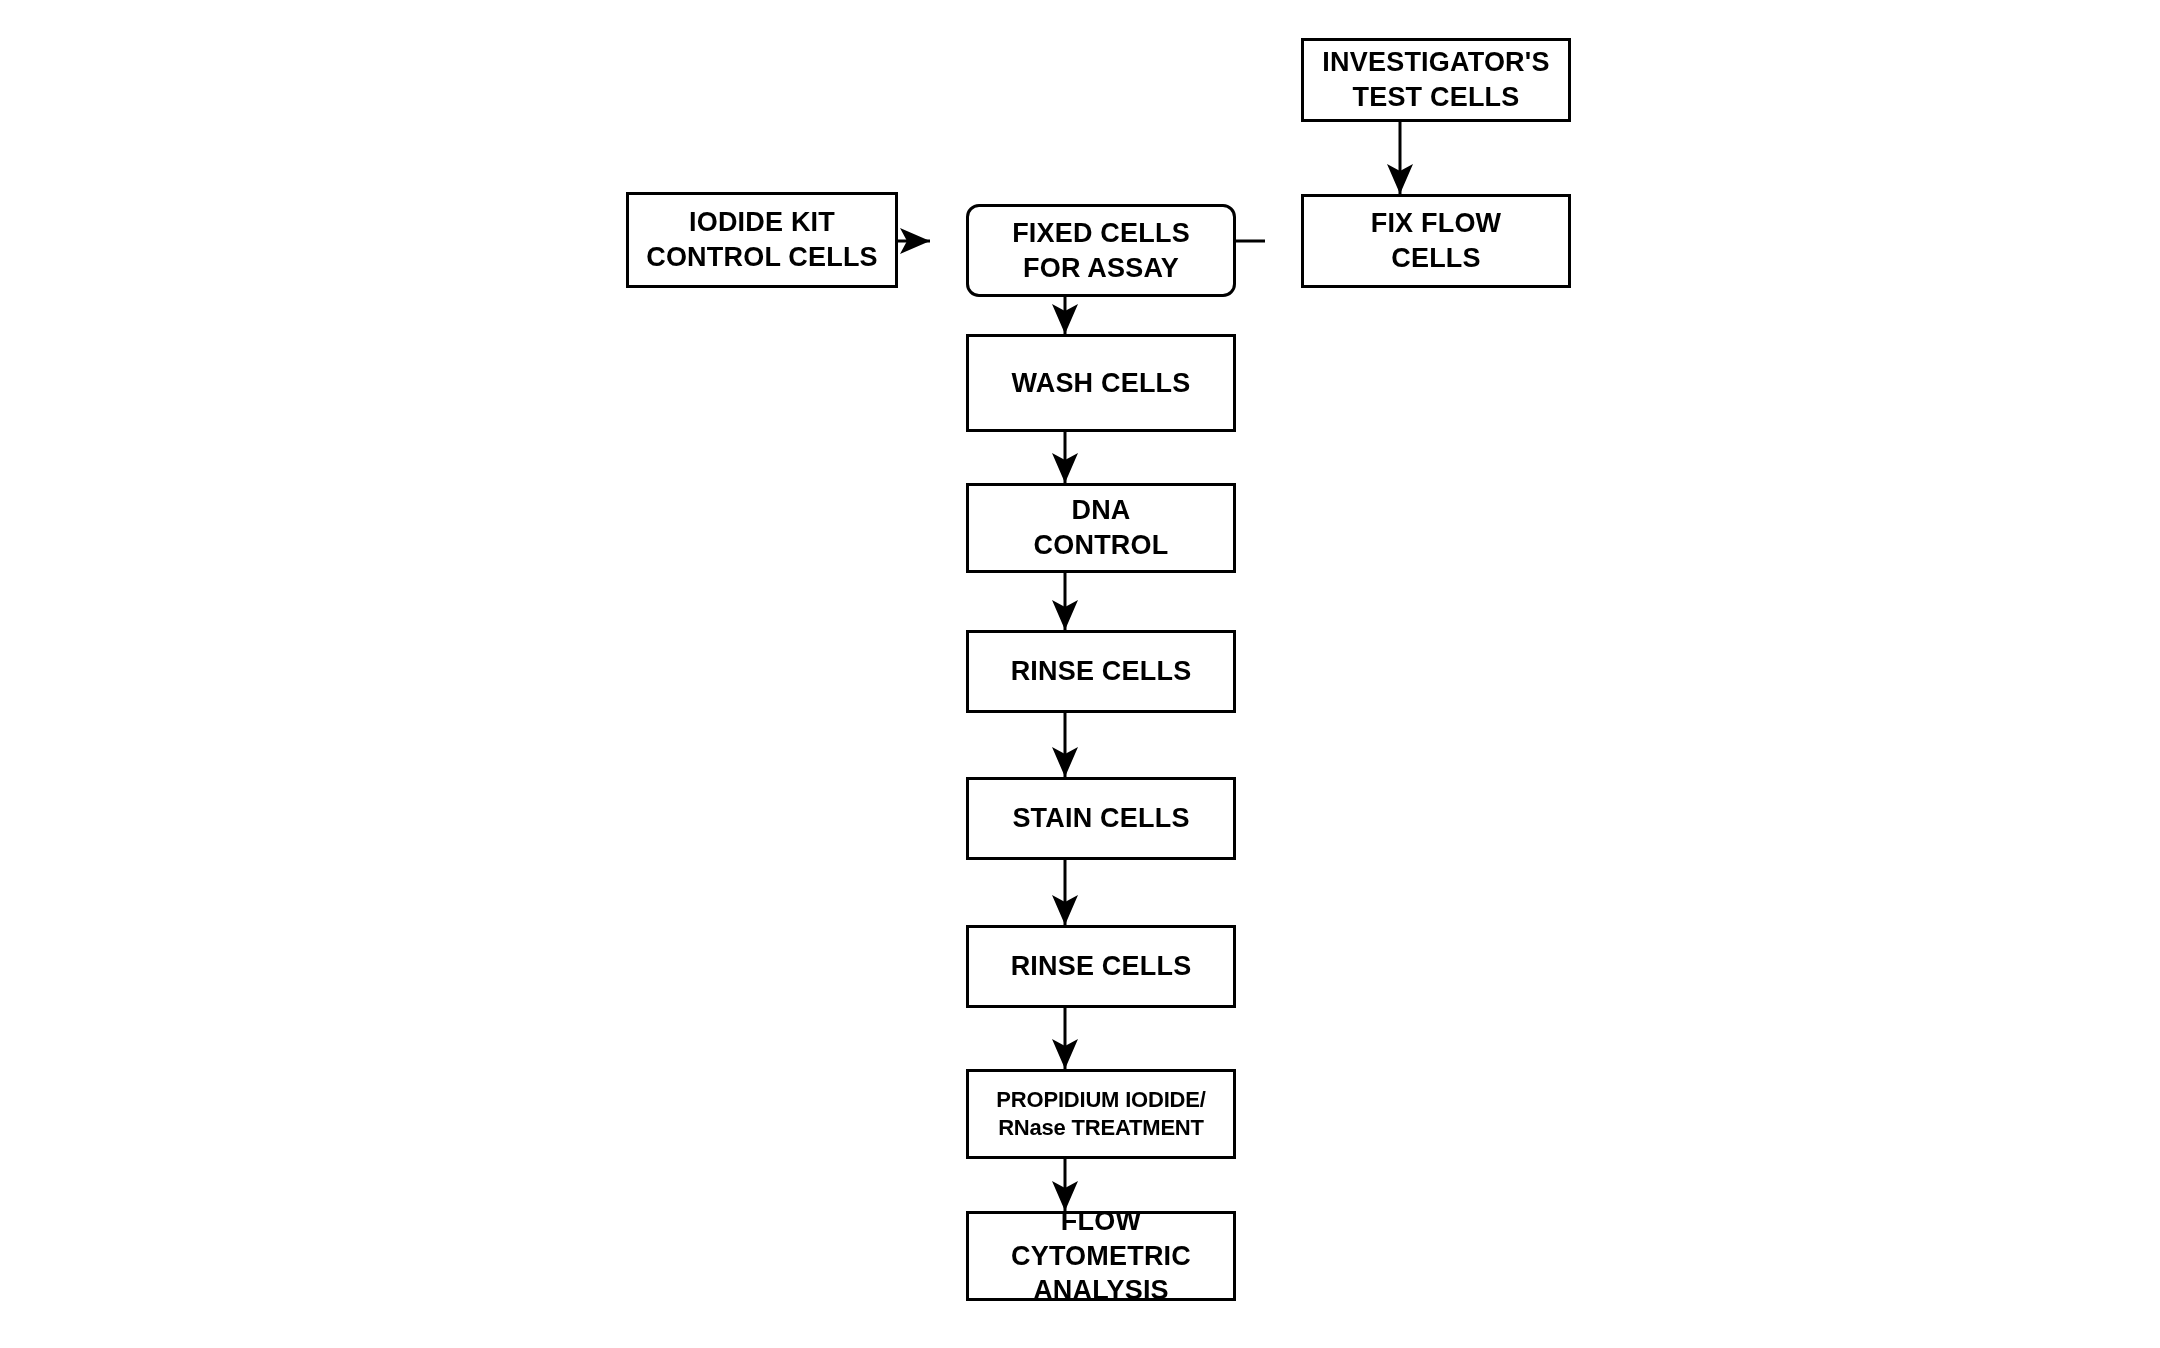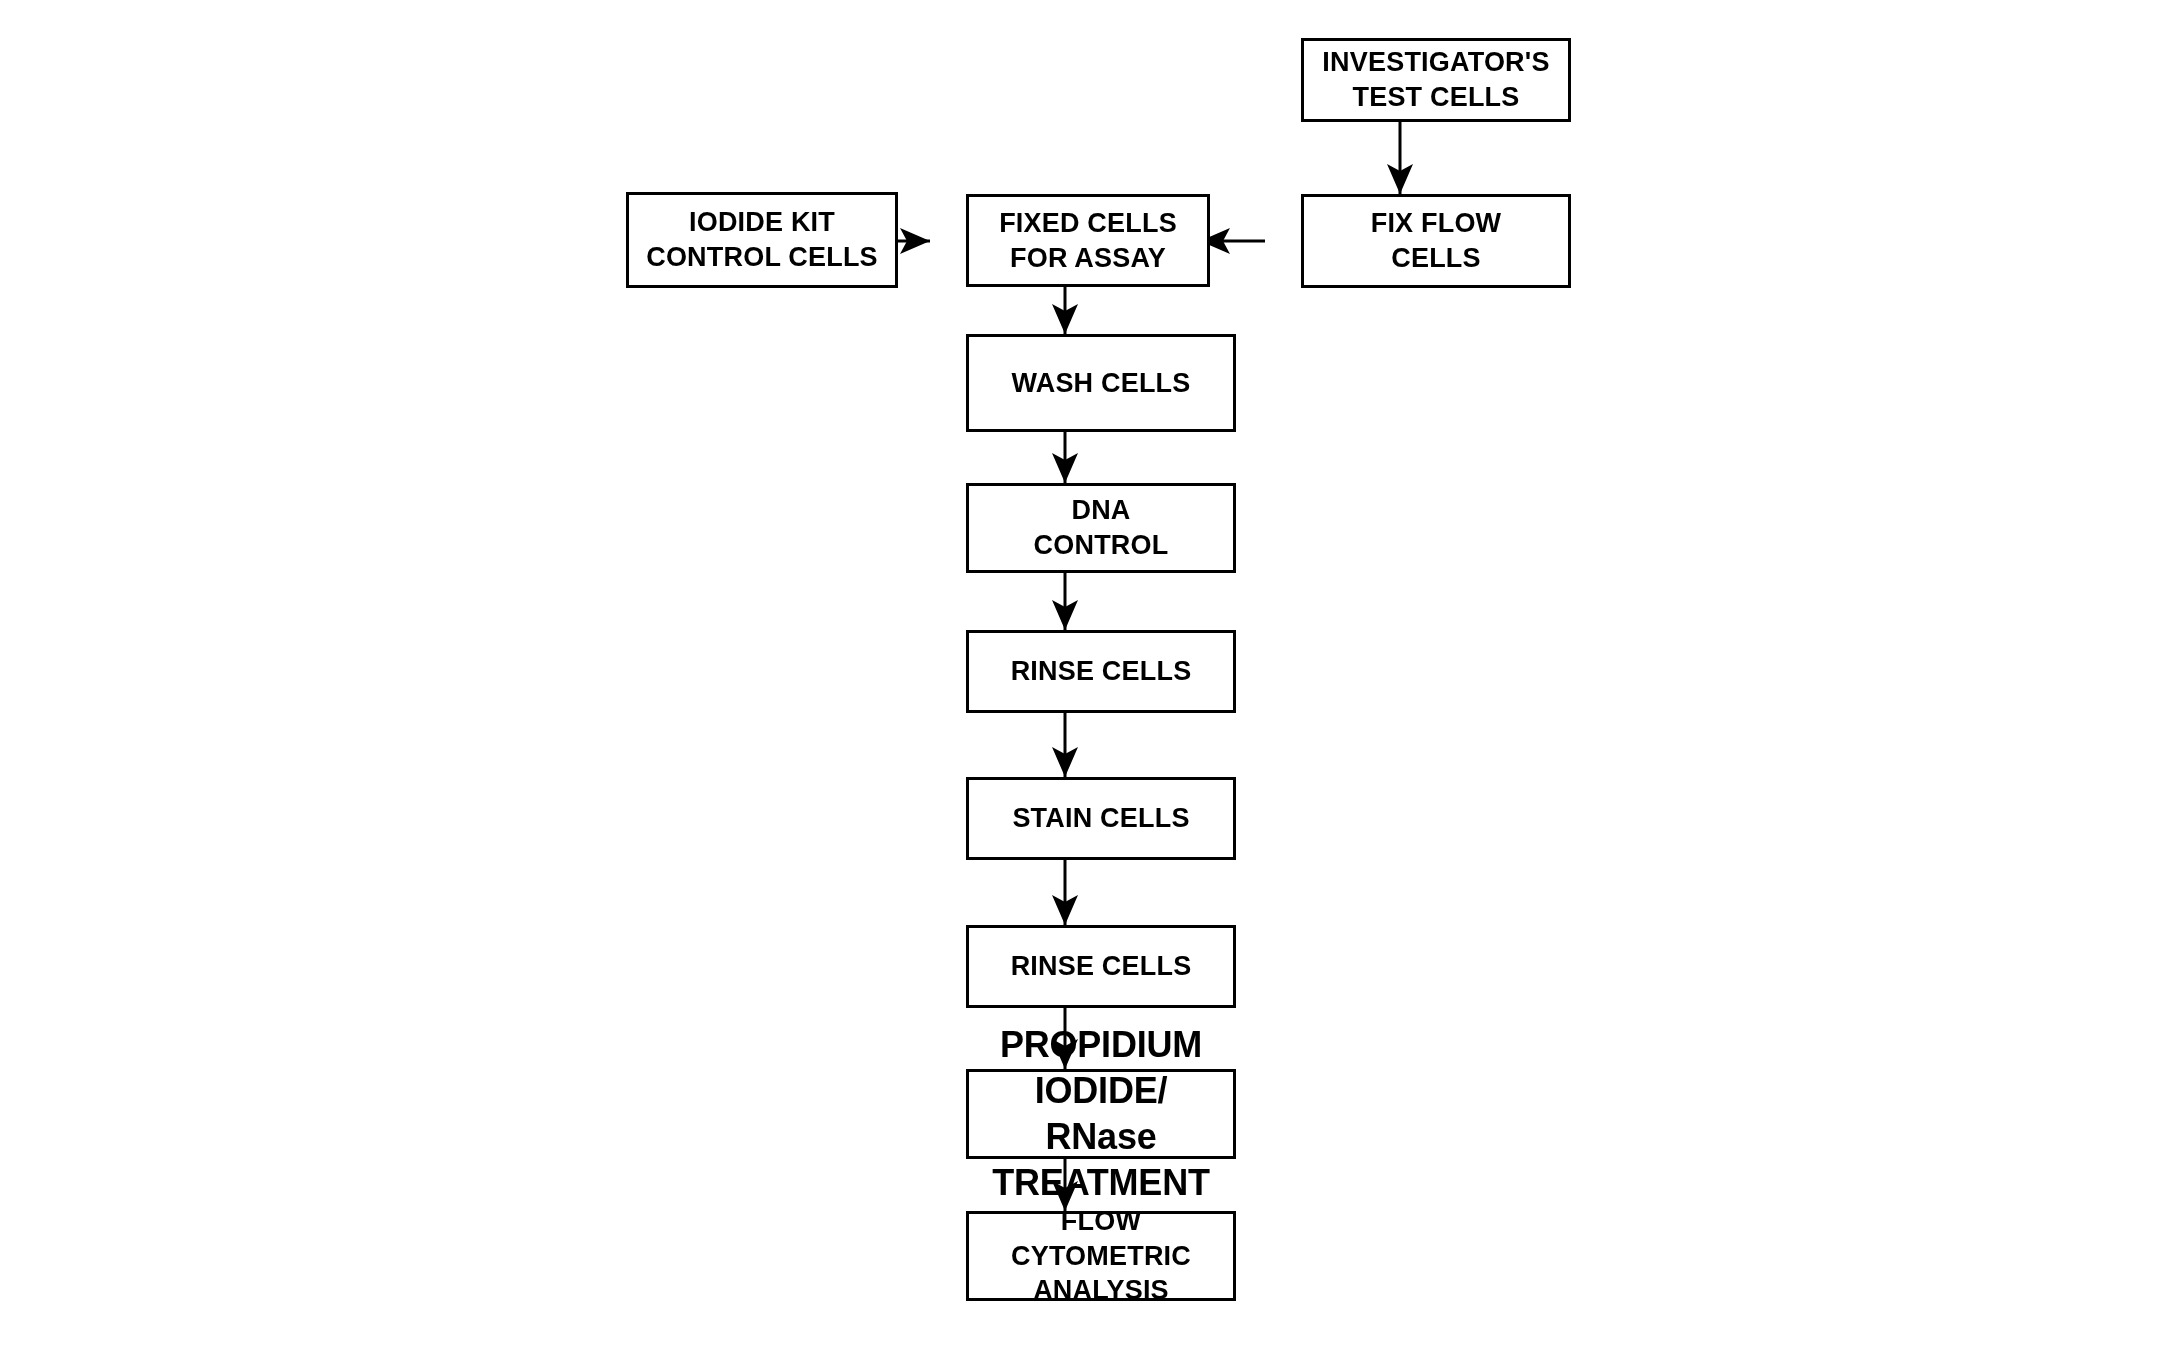--- a/index.html
+++ b/index.html
@@ -30,21 +30,21 @@
   .node-label {
     font-weight: bold;
     color: #000000;
     font-size: 27px;
     line-height: 1.28;
     letter-spacing: 0.2px;
     white-space: pre-line;
     padding: 0 6px;
   }
   .node-label.tight {
-    font-size: 36px;
+    font-size: 22px;
     letter-spacing: -0.2px;
     padding: 0 2px;
   }
   .edge {
     position: absolute;
     overflow: visible;
   }
   .edge svg {
     display: block;
     overflow: visible;
@@ -122,21 +122,21 @@
 TEST CELLS</div>
       </div>
       <div class="node" style="left: 1265px; top: 194px; width: 270px; height: 94px;">
         <div class="node-label">FIX FLOW
 CELLS</div>
       </div>
       <div class="node" style="left: 590px; top: 192px; width: 272px; height: 96px;">
         <div class="node-label">IODIDE KIT
 CONTROL CELLS</div>
       </div>
-      <div class="node" style="left: 930px; top: 194px; width: 244px; height: 93px;">
+      <div class="node" style="left: 930px; top: 204px; width: 270px; height: 93px; border-radius: 13px;">
         <div class="node-label">FIXED CELLS
 FOR ASSAY</div>
       </div>
       <div class="node" style="left: 930px; top: 334px; width: 270px; height: 98px;">
         <div class="node-label">WASH CELLS</div>
       </div>
       <div class="node" style="left: 930px; top: 483px; width: 270px; height: 90px;">
         <div class="node-label">DNA
 CONTROL</div>
       </div>

